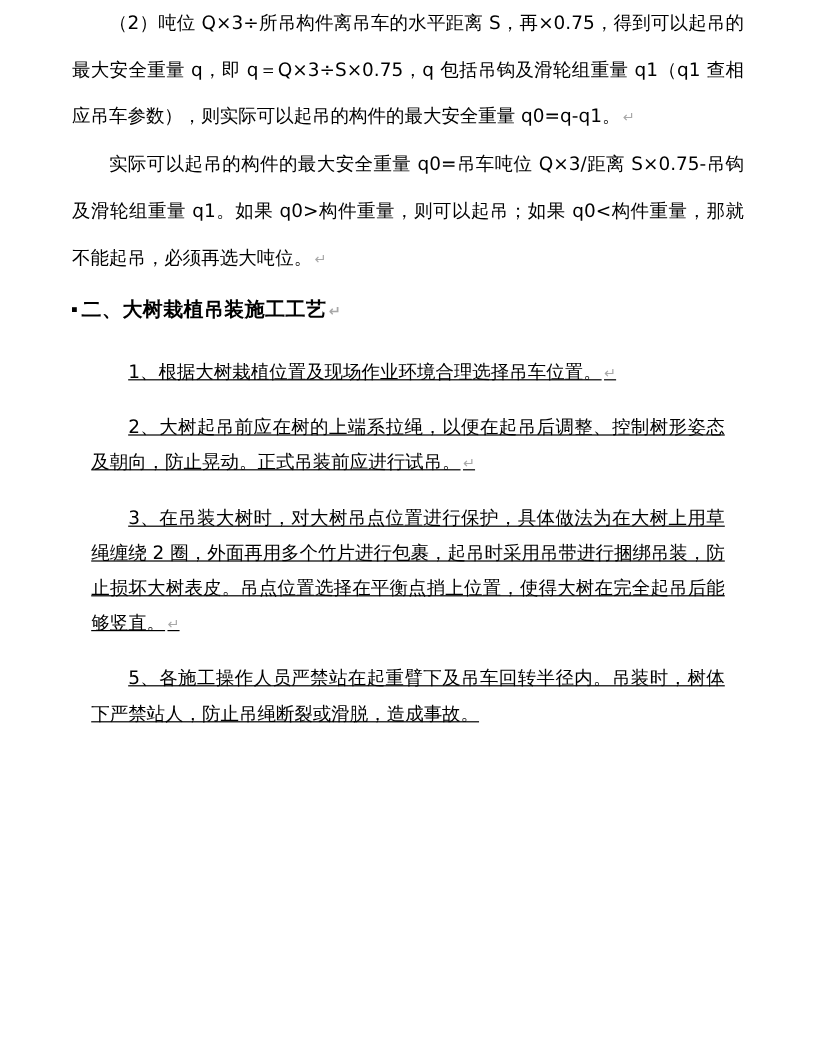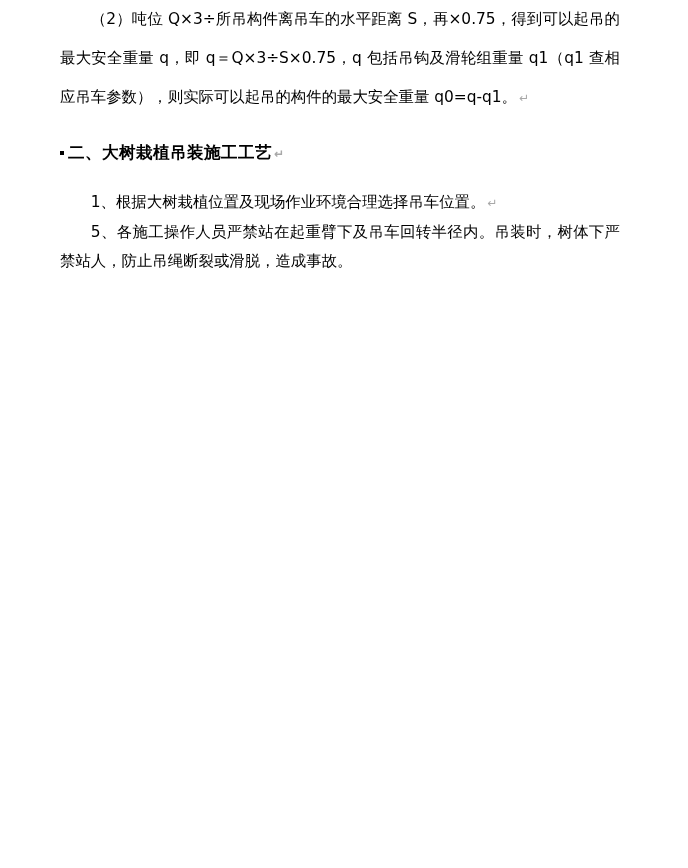--- a/index.html
+++ b/index.html
@@ -39,36 +39,37 @@
     line-height: 39px;
     text-align: justify;
     text-justify: inter-ideograph;
     text-indent: 2em;
     letter-spacing: 0px;
     word-spacing: 0px;
   }
 
   
   .p-tight {
-    margin: 0;
+    margin: 16px;
     font-size: 15.4px;
     line-height: 29.2px;
     text-align: justify;
     text-justify: inter-ideograph;
     text-indent: 2em;
     letter-spacing: 0px;
+    text-decoration: underline;
   }
 
   
   .heading {
     margin: 0;
     font-family: "DejaVu Serif", "Liberation Serif", serif;
     font-weight: bold;
     font-size: 16.6px;
-    line-height: 48px;
+    line-height: 22px;
     text-indent: 0;
     letter-spacing: 0.4px;
     display: block;
   }
   .heading-bullet {
     display: inline-block;
     width: 4px;
     height: 4px;
     background: #000000;
     vertical-align: middle;
@@ -87,30 +88,33 @@
   }
 </style>
 </head>
 <body>
 
 <div class="page">
   <div class="doc-body">
 
     <p class="p-loose"><span>（2）吨位 Q×3÷所吊构件离吊车的水平距离 S，再×0.75，得到可以起吊的最大安全重量 q，即 q＝Q×3÷S×0.75，q 包括吊钩及滑轮组重量 q1（q1 查相应吊车参数），则实际可以起吊的构件的最大安全重量 q0=q-q1。</span><span class="pmark">↵</span></p>
 
+    <p class="p-loose"><span>实际可以起吊的构件的最大安全重量 q0=吊车吨位 Q×3/距离 S×0.75-吊钩及滑轮组重量 q1。如果 q0&gt;构件重量，则可以起吊；如果 q0&lt;构件重量，那就不能起吊，必须再选大吨位。</span><span class="pmark">↵</span></p>
 
 
 
     <div class="spacer-small"></div>
 
     <div class="heading"><span class="heading-bullet"></span><span>二、大树栽植吊装施工工艺</span><span class="pmark">↵</span></div>
 
     <div class="spacer-small"></div>
 
     <p class="p-tight"><span>1、根据大树栽植位置及现场作业环境合理选择吊车位置。</span><span class="pmark">↵</span></p>
 
+    <p class="p-tight"><span>2、大树起吊前应在树的上端系拉绳，以便在起吊后调整、控制树形姿态及朝向，防止晃动。正式吊装前应进行试吊。</span><span class="pmark">↵</span></p>
 
+    <p class="p-tight"><span>3、在吊装大树时，对大树吊点位置进行保护，具体做法为在大树上用草绳缠绕 2 圈，外面再用多个竹片进行包裹，起吊时采用吊带进行捆绑吊装，防止损坏大树表皮。吊点位置选择在平衡点捎上位置，使得大树在完全起吊后能够竖直。</span><span class="pmark">↵</span></p>
 
 
     <p class="p-tight"><span>5、各施工操作人员严禁站在起重臂下及吊车回转半径内。吊装时，树体下严禁站人，防止吊绳断裂或滑脱，造成事故。</span></p>
 
   </div>
 </div>
 
 </body></html>

